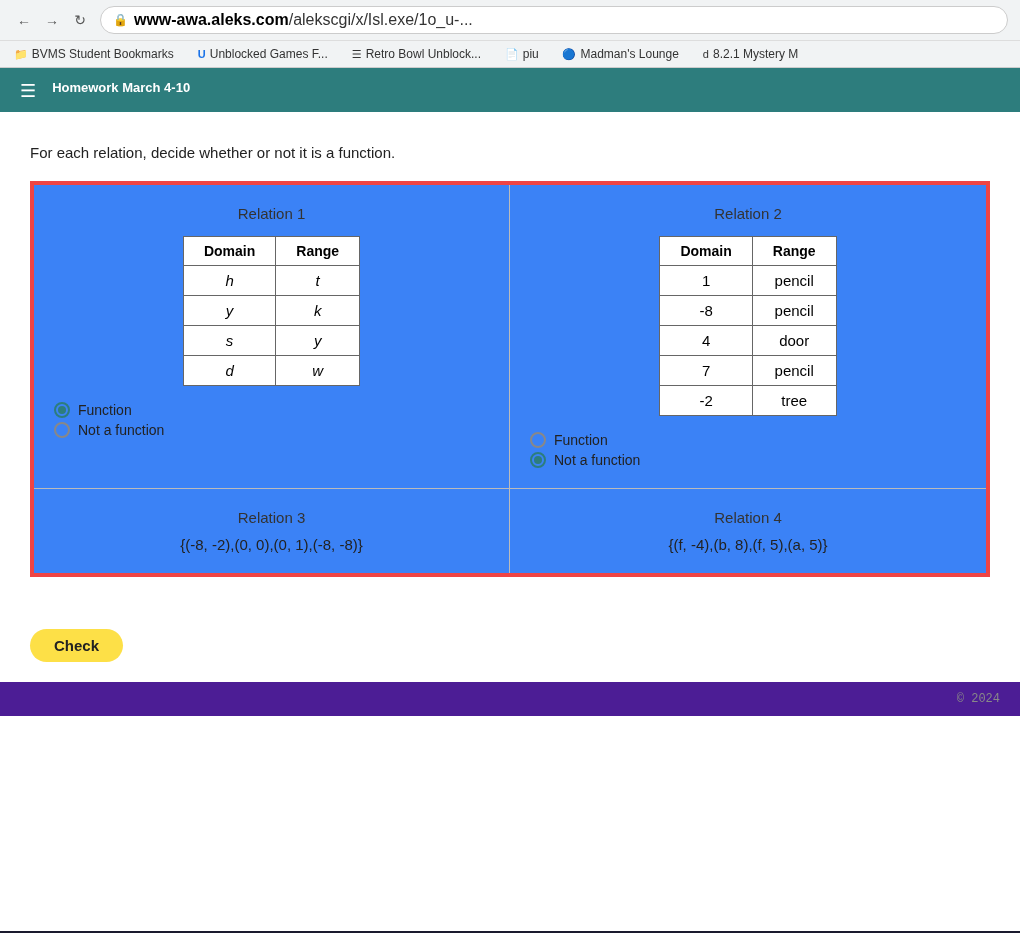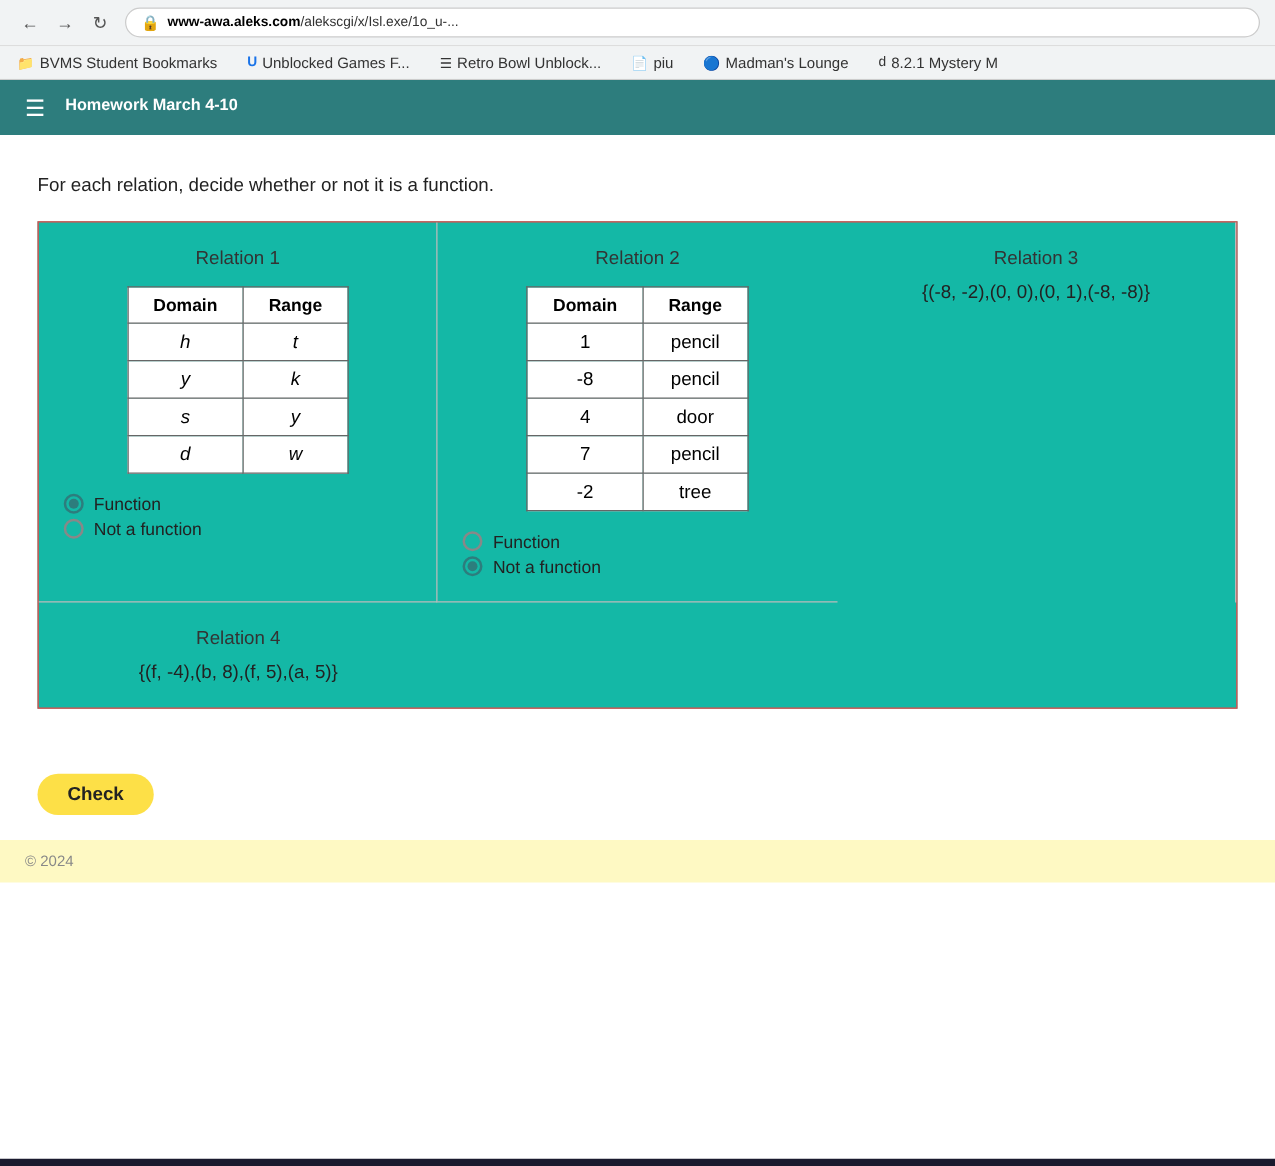--- a/index.html
+++ b/index.html
@@ -38,21 +38,21 @@
       background: white;
       border: 1px solid #ccc;
       border-radius: 20px;
       padding: 4px 12px;
       font-size: 12px;
       color: #333;
       display: flex;
       align-items: center;
       gap: 6px;
     }
-    .url-text { font-size: 11px; color: #333; }
+    .url-text { font-size: 16px; color: #333; }
     .url-text strong { color: #000; font-weight: 600; }
 
     .bookmarks-bar {
       padding: 4px 8px;
       display: flex;
       align-items: center;
       gap: 12px;
       background: #f1f3f4;
       font-size: 12px;
     }
@@ -101,23 +101,23 @@
     }
     .instructions {
       font-size: 15px;
       color: #222;
       margin-bottom: 20px;
     }
 
     
     .relations-grid {
       display: grid;
-      grid-template-columns: 1fr 1fr 1fr;
-      border: 1px solid #ef4444;
-      background: #14b8a6;
+      grid-template-columns: 1fr 1fr;
+      border: 4px solid #ef4444;
+      background: #3b82f6;
     }
     .relation-cell {
       padding: 20px;
       position: relative;
     }
     .relation-cell.border-right { border-right: 1px solid #bbb; }
     .relation-cell.border-bottom { border-bottom: 1px solid #bbb; }
     .relation-title {
       text-align: center;
       font-size: 15px;
@@ -208,24 +208,26 @@
       border-radius: 20px;
       padding: 8px 24px;
       font-size: 15px;
       font-weight: 600;
       color: #222;
       cursor: pointer;
     }
 
     
     .footer {
+      text-align: right;
       padding: 10px 20px;
       font-size: 12px;
       color: #888;
-      background: #fef9c3;
+      background: #4c1d95;
+      font-family: Liberation Mono, monospace;
     }
   </style>
 </head>
 <body>
 
 <div class="browser-chrome">
   <div class="address-bar">
     <div class="nav-buttons">
       <button class="nav-btn">←</button>
       <button class="nav-btn">→</button>

